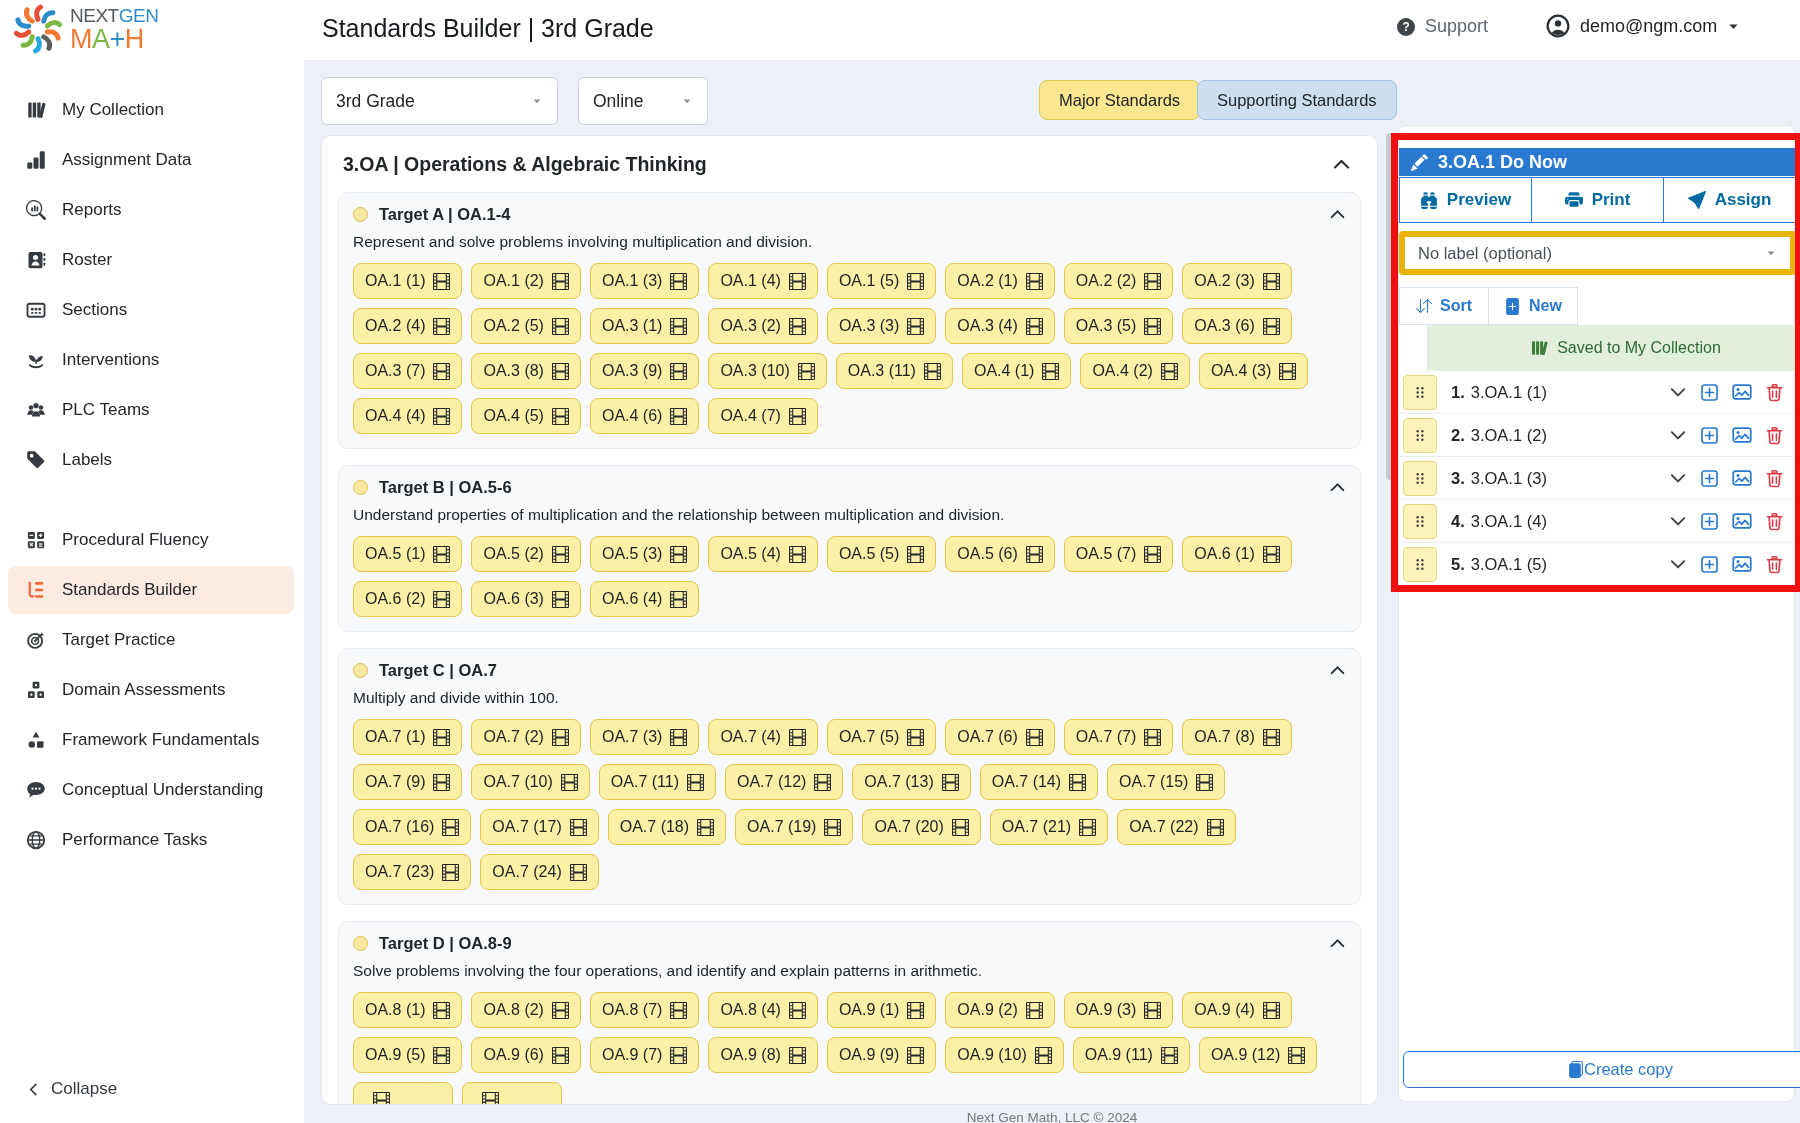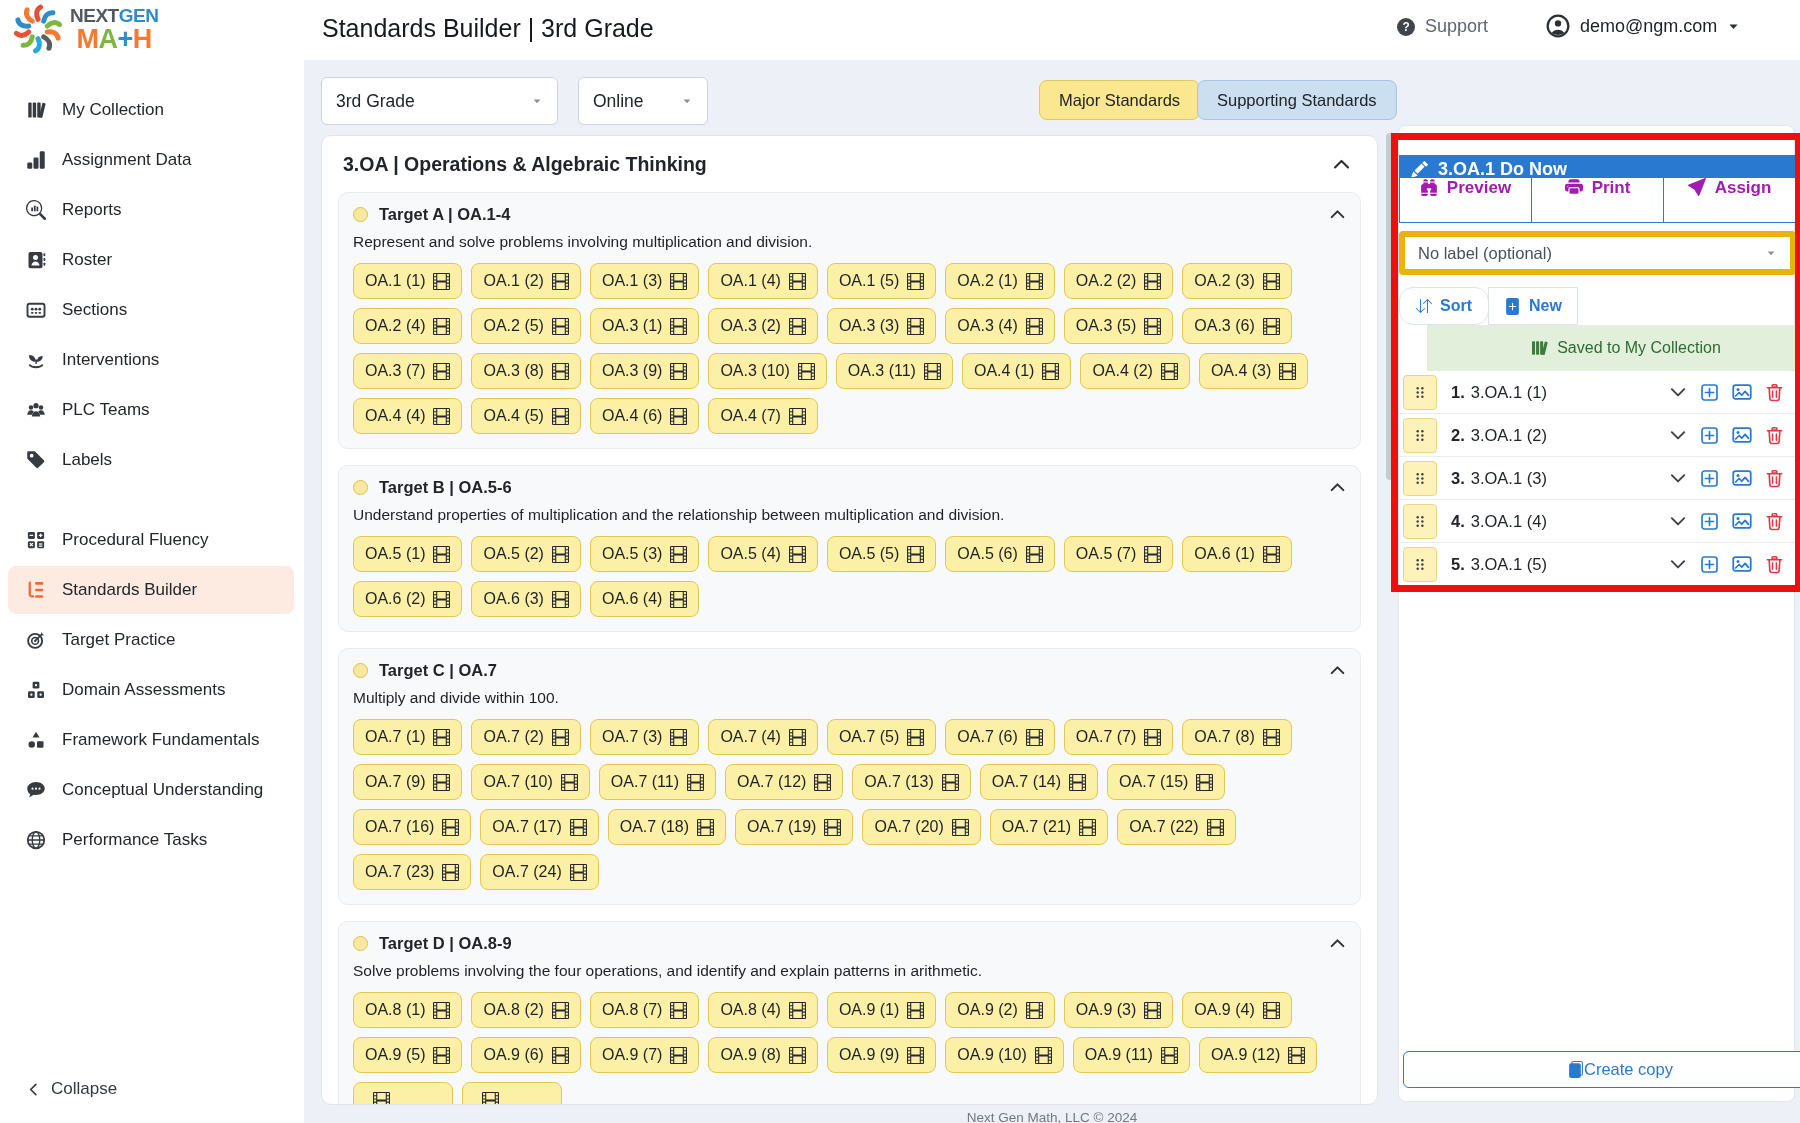--- a/index.html
+++ b/index.html
@@ -6,21 +6,21 @@
   html,body { width:1800px; height:1123px; }
   body {
     position:relative; overflow:hidden; background:#fff;
     font-family:"Liberation Sans", sans-serif; color:#212529;
   }
   svg { display:block; }
 
   
   .topbar { position:absolute; left:0; top:0; width:1800px; height:60px; background:#fff; z-index:5; }
   .logo { position:absolute; left:12px; top:3px; display:flex; align-items:center; gap:6px; }
-  .logo-text { line-height:1; font-weight:700; letter-spacing:-0.5px;text-align:center; }
+  .logo-text { line-height:1; font-weight:400; letter-spacing:-0.5px; }
   .logo-line1 { font-size:19px; }
   .logo-line2 { font-size:27px; margin-top:1px; }
   .c-dark { color:#54595d; } .c-blue { color:#2f8ccb; } .c-green { color:#7cb742; } .c-orange { color:#f47933; }
   .page-title { position:absolute; left:322px; top:14px; font-size:25px; font-weight:400; color:#16191d; }
   .support { position:absolute; left:1396px; top:16px; display:flex; align-items:center; gap:9px;
              color:#5d656e; font-size:18px; cursor:pointer; }
   .account { position:absolute; left:1546px; top:14px; display:flex; align-items:center; gap:10px;
              color:#1d2125; font-size:18px; cursor:pointer; }
 
   
@@ -72,36 +72,36 @@
   .footer-note { position:absolute; left:0; top:1050px; width:100%; text-align:center;
                  font-size:13.5px; color:#707880; }
 
   
   .scroll-thumb { position:absolute; left:1082px; top:73px; width:8px; height:347px;
                   background:#c7cbd1; border-radius:4px; cursor:pointer; }
 
   
   .panel { position:absolute; left:1094px; top:65px; width:397px; height:977px; background:#fff;
            border:1px solid #e3e7eb; border-radius:8px; }
-  .p-header { position:absolute; left:0; top:29px; width:397px; height:28px; background:#2979d0;
+  .p-header { position:absolute; left:0; top:22px; width:397px; height:28px; background:#2979d0;
               color:#fff; display:flex; align-items:center; gap:10px; padding-left:12px;
               font-size:18px; font-weight:700; }
   .p-actions { position:absolute; left:0; top:51px; width:397px; height:46px; display:flex; }
   .p-act { flex:1; background:#fff; border:1px solid #2979d0; margin-left:-1px; display:flex;
-           justify-content:center; gap:9px; color:#a21caf; font-size:17px;
+           align-items:center; justify-content:center; gap:9px; color:#0369a1; font-size:17px;
            font-weight:600; cursor:pointer; }
   .p-act:first-child { margin-left:0; }
   .p-select { position:absolute; left:0; top:105px; width:397px; height:44px; background:#fff;
               border:6px solid #eab308; border-radius:4px; display:flex; align-items:center;
               justify-content:space-between; padding:0 13px; font-size:16.5px; color:#49505a; cursor:pointer; }
   .p-tools { position:absolute; left:0; top:161px; width:397px; height:38px; display:flex; }
   .p-tool { background:#fff; border:1px solid #d7e4f2; margin-left:-1px; display:flex; align-items:center;
             justify-content:center; gap:8px; font-size:16px; font-weight:600; cursor:pointer; }
   .p-tool:first-child { margin-left:0; }
-  .tool-sort { width:90px; color:#2979d0;border-radius:14px; }
+  .tool-sort { width:90px; color:#2979d0; }
   .tool-remove { flex:1; color:#8fb4de; }
   .tool-new { width:90px; color:#2979d0; }
   .p-saved { position:absolute; left:0; top:199px; width:397px; height:46px; background:#e1efdb;
              display:flex; align-items:center; justify-content:center; gap:9px; color:#2e6b33;
              font-size:16px;margin-left:28px; }
   .p-rows { position:absolute; left:0; top:245px; width:397px; }
   .p-row { height:43px; display:flex; align-items:center; background:#fff; border-bottom:1px solid #e9edf0; }
   .drag { width:34px; height:35px; margin-left:4px; background:#fdf3ba; border:1px solid #e8d782;
           border-radius:4px; display:flex; align-items:center; justify-content:center; cursor:grab; color:#3c4147; }
   .row-num { font-weight:700; margin-left:14px; font-size:16.5px; }

